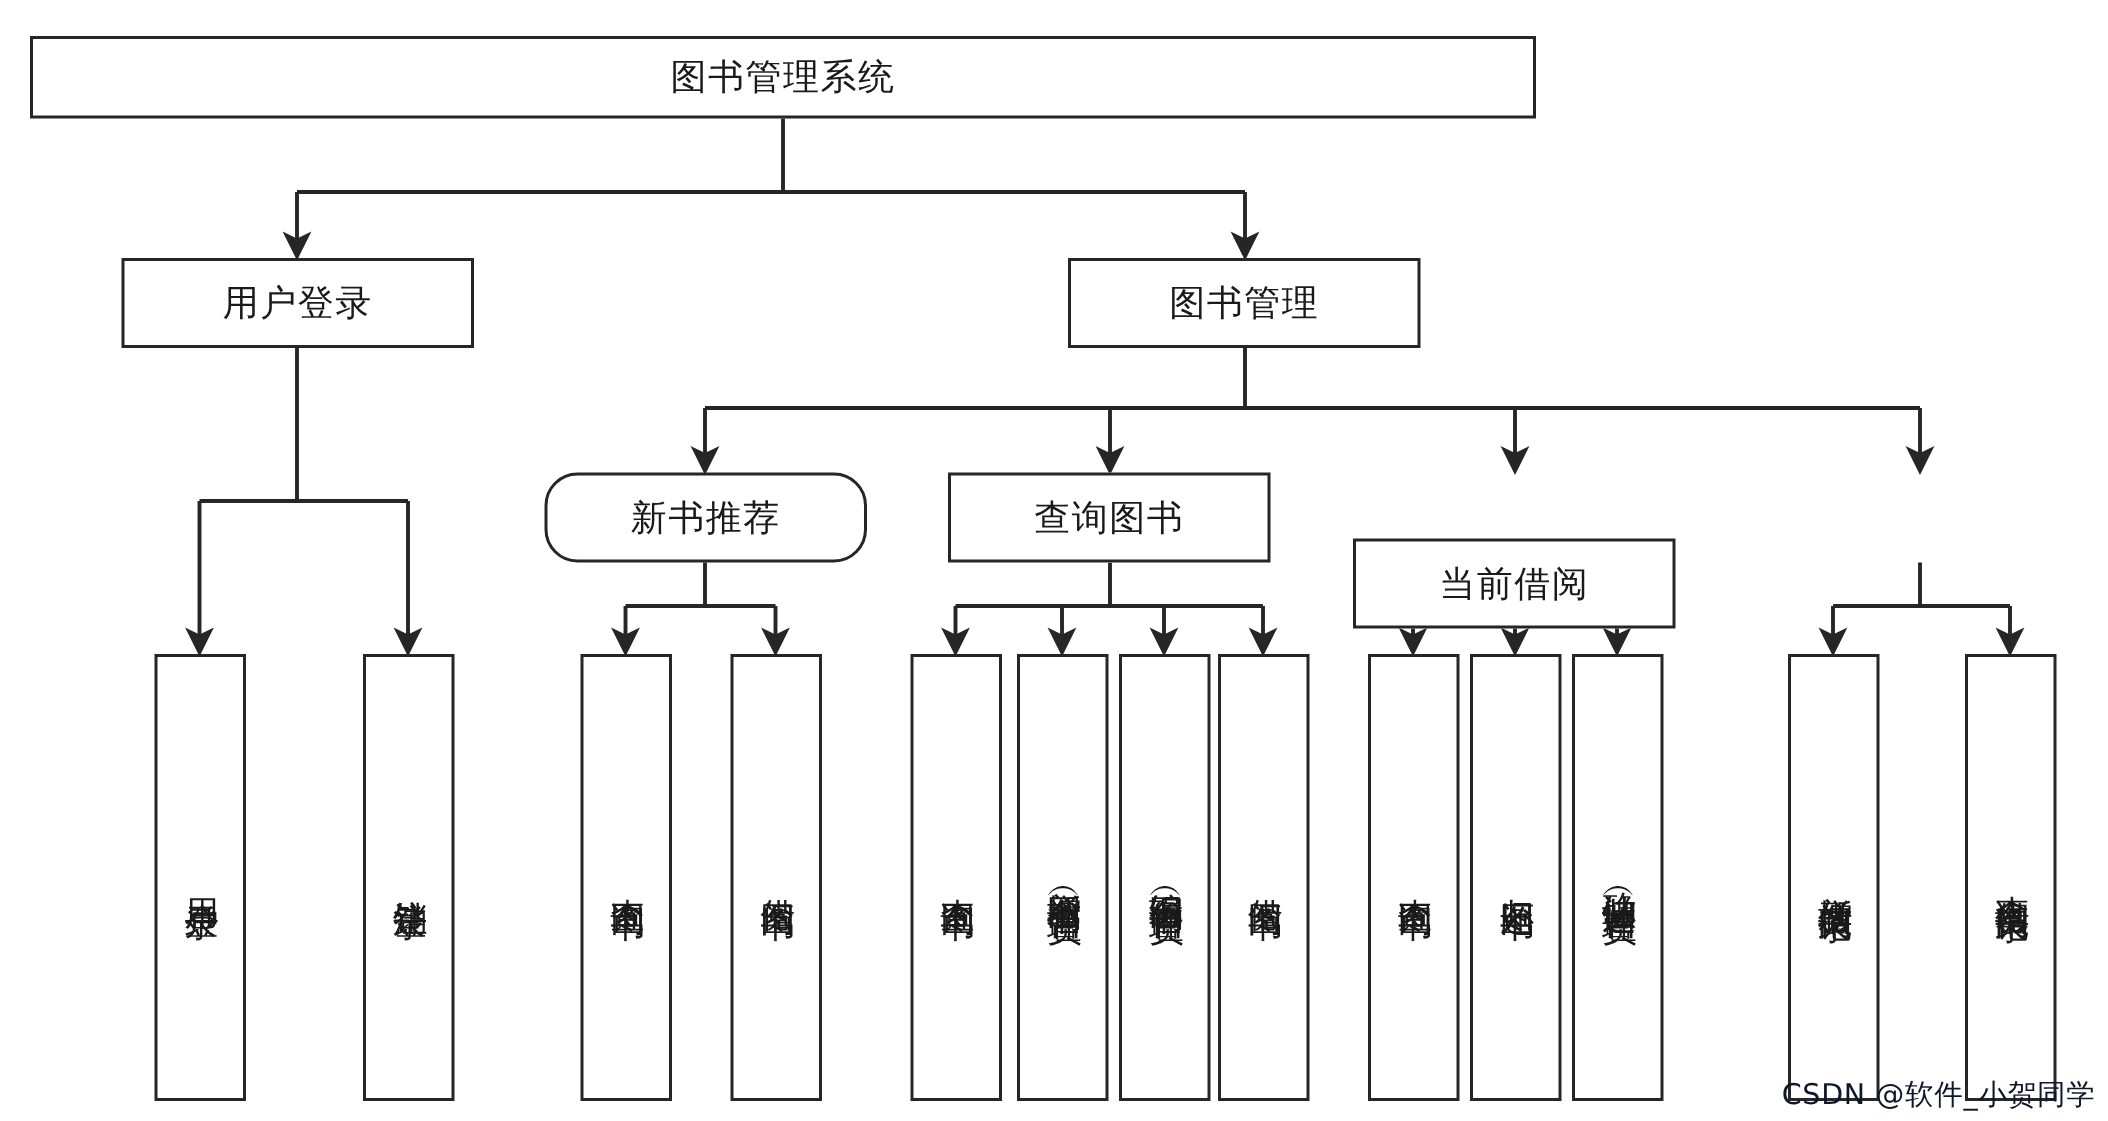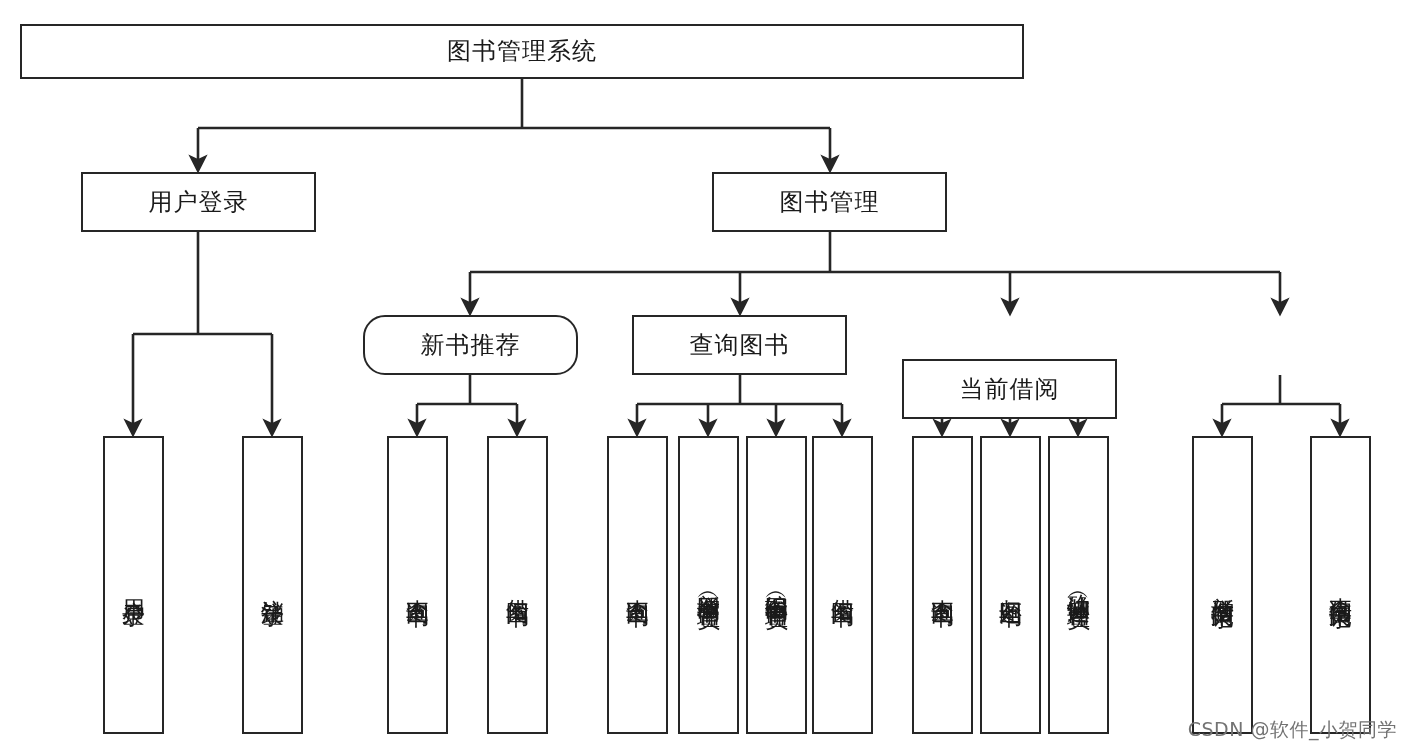--- a/index.html
+++ b/index.html
@@ -54,21 +54,21 @@
     text-orientation: upright;
     display: block;
     text-align: center;
     white-space: nowrap;
   }
   .watermark {
     position: absolute;
     right: 8px;
     bottom: 4px;
     font-size: 19px;
-    color: #737373;
+    color: #0f172a;
     letter-spacing: 0.5px;
     font-family: "DejaVu Sans", "Liberation Sans", sans-serif;
     white-space: nowrap;
   }
 </style>
 </head>
 <body>
 
 <div id="canvas">
 

